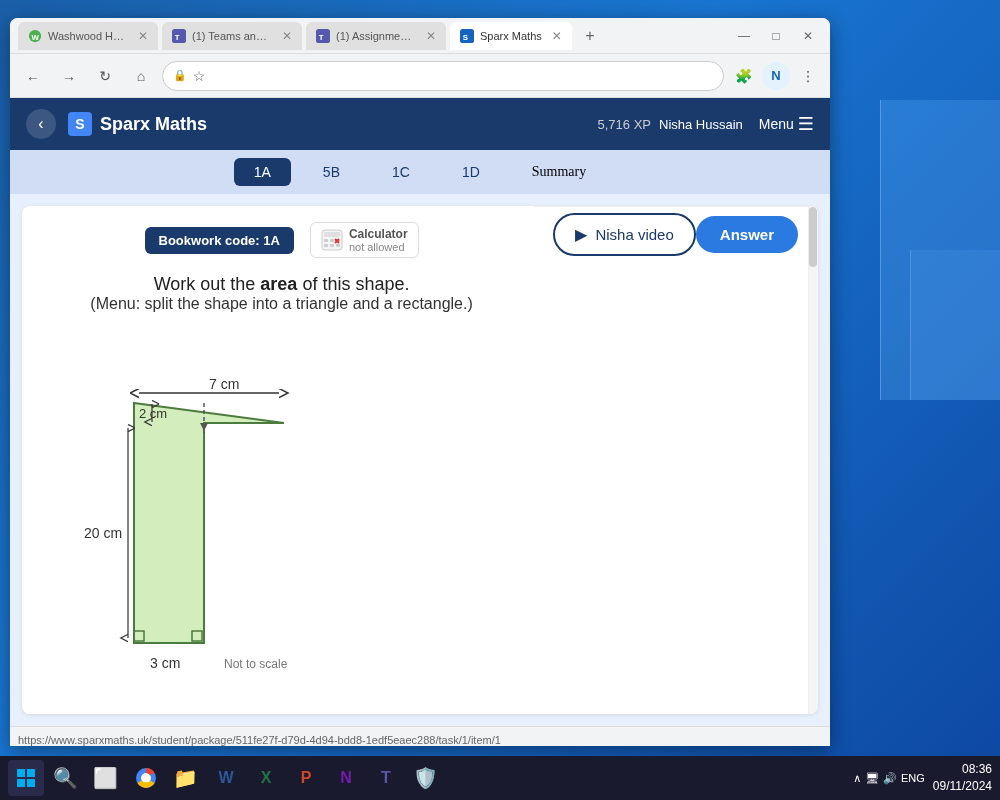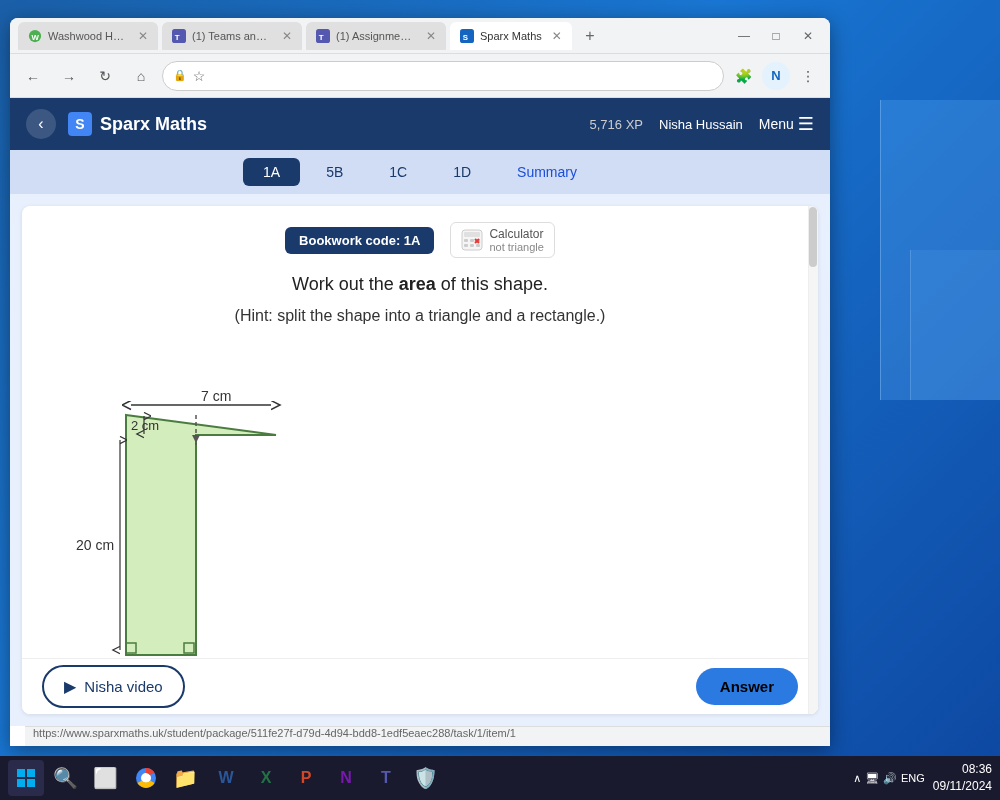--- a/index.html
+++ b/index.html
@@ -233,72 +233,74 @@
       border-radius: 4px;
       display: flex; align-items: center; justify-content: center;
       font-size: 14px; font-weight: 700; color: white;
     }
     .sparx-xp {
       margin-left: auto;
       font-size: 13px;
       color: #ccc;
     }
     .sparx-user {
-      margin-left: 16px;
+      margin-left: 8px;
       font-size: 13px;
     }
     .sparx-menu {
       margin-left: 16px;
       font-size: 14px;
       cursor: pointer;
       display: flex; align-items: center; gap: 4px;
     }
     .hamburger { font-size: 18px; }
 
     
     .sparx-tabs {
       background: #d0ddf5;
       display: flex;
       align-items: center;
       justify-content: center;
-      gap: 6px;
+      gap: 12px;
       padding: 8px 0;
     }
     .sparx-tab {
       padding: 6px 20px;
       border-radius: 6px;
       font-size: 14px;
       cursor: pointer;
       color: #1a3a6b;
       font-weight: 500;
     }
     .sparx-tab.active {
       background: #1a3a6b;
       color: white;
     }
     .sparx-tab.summary {
-      color: #1d4ed8;
+      color: #000000;
+      font-family: Liberation Serif, serif;
     }
 
     
     .sparx-content {
       flex: 1;
       padding: 12px;
       overflow: hidden;
       position: relative;
     }
     .question-card {
       background: white;
       border-radius: 8px;
       box-shadow: 0 1px 4px rgba(0,0,0,0.1);
       height: 100%;
       display: flex;
-      flex-direction: column;
+      flex-direction: row;
       overflow: hidden;
       position: relative;
+      padding-left: 8px;
     }
     .card-scrollbar {
       position: absolute;
       right: 0; top: 0; bottom: 0;
       width: 10px;
       background: #f5f5f5;
       border-left: 1px solid #eee;
     }
     .card-scrollbar-thumb {
       position: absolute;
@@ -341,21 +343,20 @@
       padding: 4px 10px;
       font-size: 12px;
       color: #555;
     }
 
     
     .question-text {
       text-align: center;
       font-size: 18px;
       color: #222;
-      margin-bottom: 12px;
     }
     .question-hint {
       text-align: center;
       font-size: 16px;
       color: #333;
       margin-bottom: 20px;
     }
 
     
     .shape-container {
@@ -383,39 +384,38 @@
       border: 2px solid #1a3a6b;
       border-radius: 24px;
       font-size: 15px;
       font-weight: 500;
       color: #1a3a6b;
       cursor: pointer;
       background: white;
     }
     .answer-btn {
       background: #2a7ae2;
-      color: #000000;
+      color: #ffffff;
       padding: 10px 24px;
       border-radius: 24px;
       font-size: 15px;
       font-weight: 600;
       cursor: pointer;
       border: none;
     }
 
     .status-bar {
       height: 20px;
       background: #f1f3f4;
       border-top: 1px solid #ddd;
       padding: 0 8px;
       display: flex;
-      align-items: flex-start;
+      align-items: flex-end;
       font-size: 11px;
       color: #666;
-      margin-left: 15px;
     }
   </style>
 </head>
 <body>
 
 <div class="desktop">
 
   <div class="win-decor"></div>
   <div class="win-decor2"></div>
 
@@ -528,30 +528,30 @@
                   <rect x="9" y="10" width="4" height="3" rx="1" fill="#ccc"></rect>
                   <rect x="15" y="10" width="4" height="3" rx="1" fill="#ccc"></rect>
                   <rect x="3" y="15" width="4" height="3" rx="1" fill="#ccc"></rect>
                   <rect x="9" y="15" width="4" height="3" rx="1" fill="#ccc"></rect>
                   <rect x="15" y="15" width="4" height="3" rx="1" fill="#ccc"></rect>
 
                   <line x1="14" y1="10" x2="18" y2="14" stroke="#e53935" stroke-width="2"></line>
                   <line x1="18" y1="10" x2="14" y2="14" stroke="#e53935" stroke-width="2"></line>
                 </svg>
                 <div>
-                  <div style="font-size:12px;font-weight:400;">Calculator</div>
-                  <div style="font-size:11px;color:#888;">not triangle</div>
+                  <div style="font-size:12px;font-weight:700;">Calculator</div>
+                  <div style="font-size:11px;color:#888;">not allowed</div>
                 </div>
               </div>
             </div>
 
             <div class="question-text">
               Work out the <strong>area</strong> of this shape.
             </div>
-            <div class="question-hint">(Hint: split the shape into a triangle and a rectangle.)</div>
+            <div class="question-hint">(Menu: split the shape into a triangle and a rectangle.)</div>
 
             <div class="shape-container">
               <svg width="310" height="360" viewBox="0 0 310 360">
 
                 <polygon points="80,70 230,90 150,90 150,310 80,310" fill="#d4edbc" stroke="#4a7c3f" stroke-width="2"></polygon>
 
                 <rect x="80" y="298" width="10" height="10" fill="none" stroke="#4a7c3f" stroke-width="1.5"></rect>
                 <rect x="138" y="298" width="10" height="10" fill="none" stroke="#4a7c3f" stroke-width="1.5"></rect>
 
                 <line x1="85" y1="60" x2="225" y2="60" stroke="#333" stroke-width="1.5" marker-start="url(#arrowLeft)" marker-end="url(#arrowRight)"></line>

